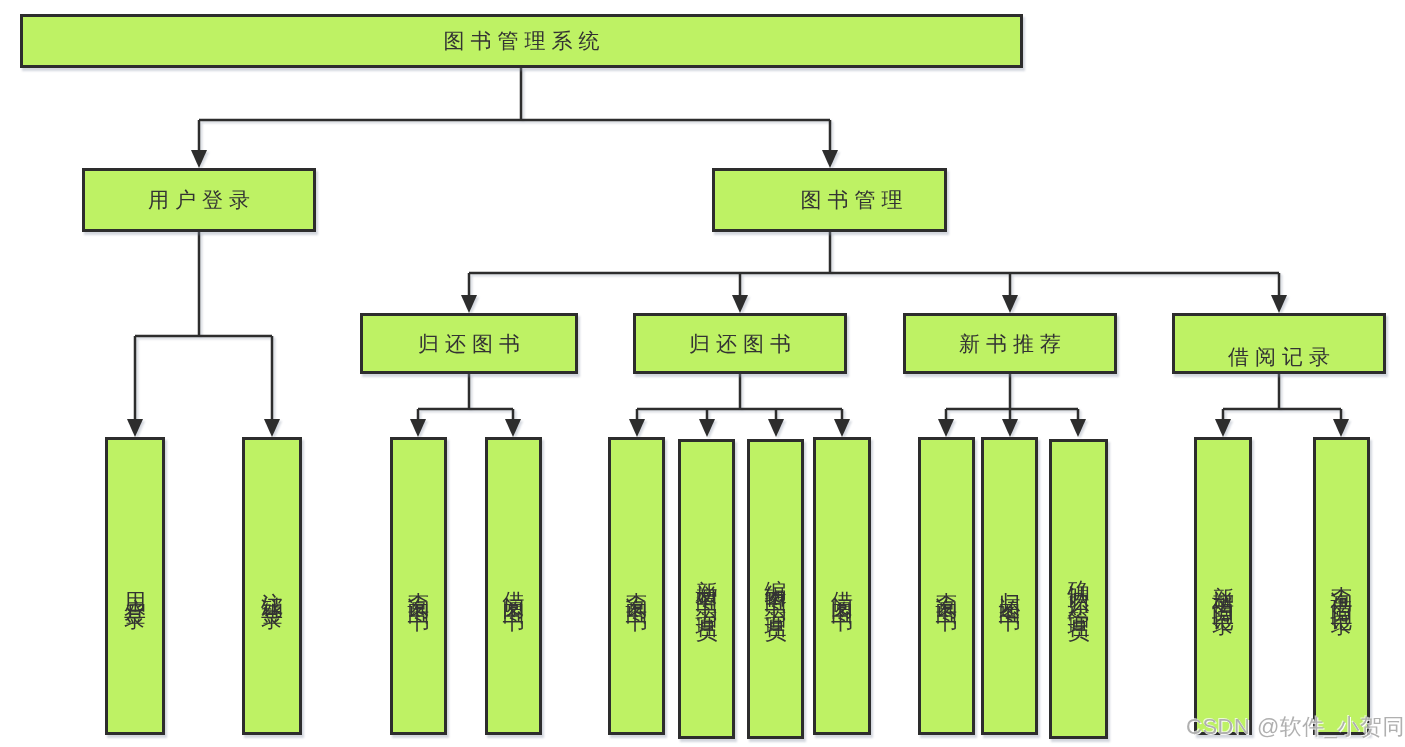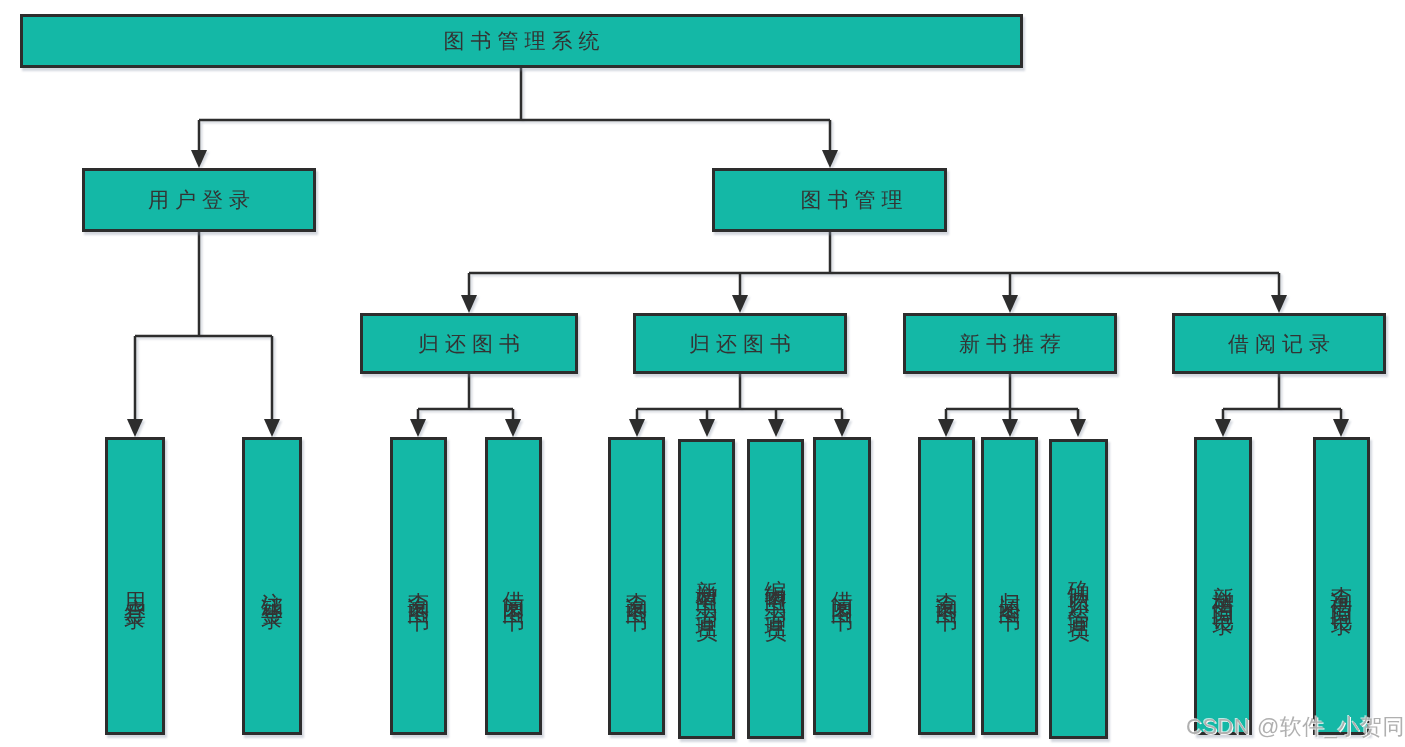--- a/index.html
+++ b/index.html
@@ -13,21 +13,21 @@
     width:1405px;height:747px;
     background:var(--bg);
     font-family:"Liberation Sans","DejaVu Sans",sans-serif;
     position:relative;
   }
   .stage{position:absolute;left:0;top:0;width:1405px;height:747px;overflow:hidden;}
   svg.connectors{position:absolute;left:0;top:0;
     filter:drop-shadow(2px 2px 1px rgba(130,140,160,0.35));}
   .node{
     position:absolute;
-    background:#14b8a6;
+    background:#bef264;
     border:3px solid var(--line);
     box-shadow:2px 3px 2px rgba(130,140,160,0.35);
     display:flex;align-items:center;justify-content:center;
     color:var(--text);
     box-sizing:border-box;
   }
   .h-node span{
     font-size:21px;
     letter-spacing:6px;
     text-indent:6px;
@@ -103,21 +103,21 @@
 
   <div class="node h-node" style="left:360px;top:313px;width:218px;height:61px;">
     <span>归还图书</span>
   </div>
   <div class="node h-node" style="left:633px;top:313px;width:214px;height:61px;">
     <span>归还图书</span>
   </div>
   <div class="node h-node" style="left:903px;top:313px;width:214px;height:61px;">
     <span>新书推荐</span>
   </div>
-  <div class="node h-node" style="left:1172px;top:313px;width:214px;height:61px;">
+  <div class="node h-node" style="left:1172px;top:313px;width:214px;height:61px;align-items:flex-end;">
     <span>借阅记录</span>
   </div>
 
   <div class="node v-node" style="left:105px;top:437px;width:60px;height:298px;">
     <span>用户登录</span>
   </div>
   <div class="node v-node" style="left:242px;top:437px;width:60px;height:298px;">
     <span>注销登录</span>
   </div>
 

